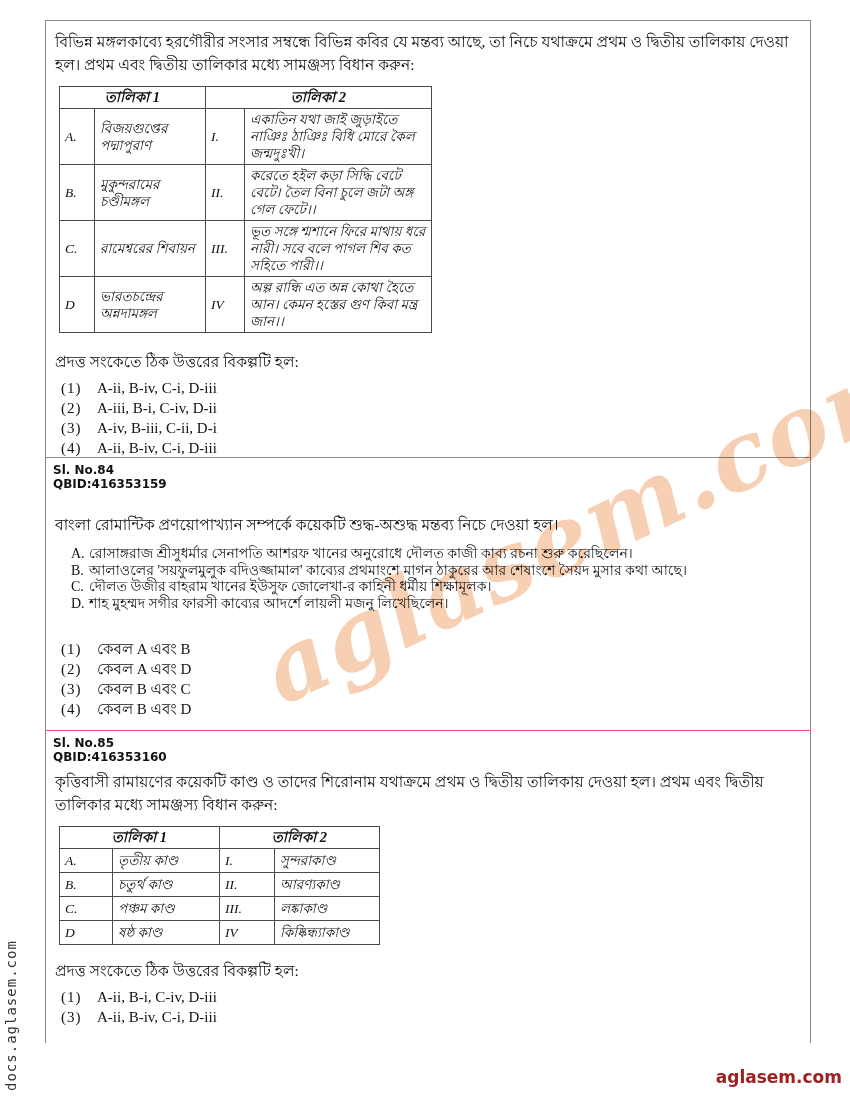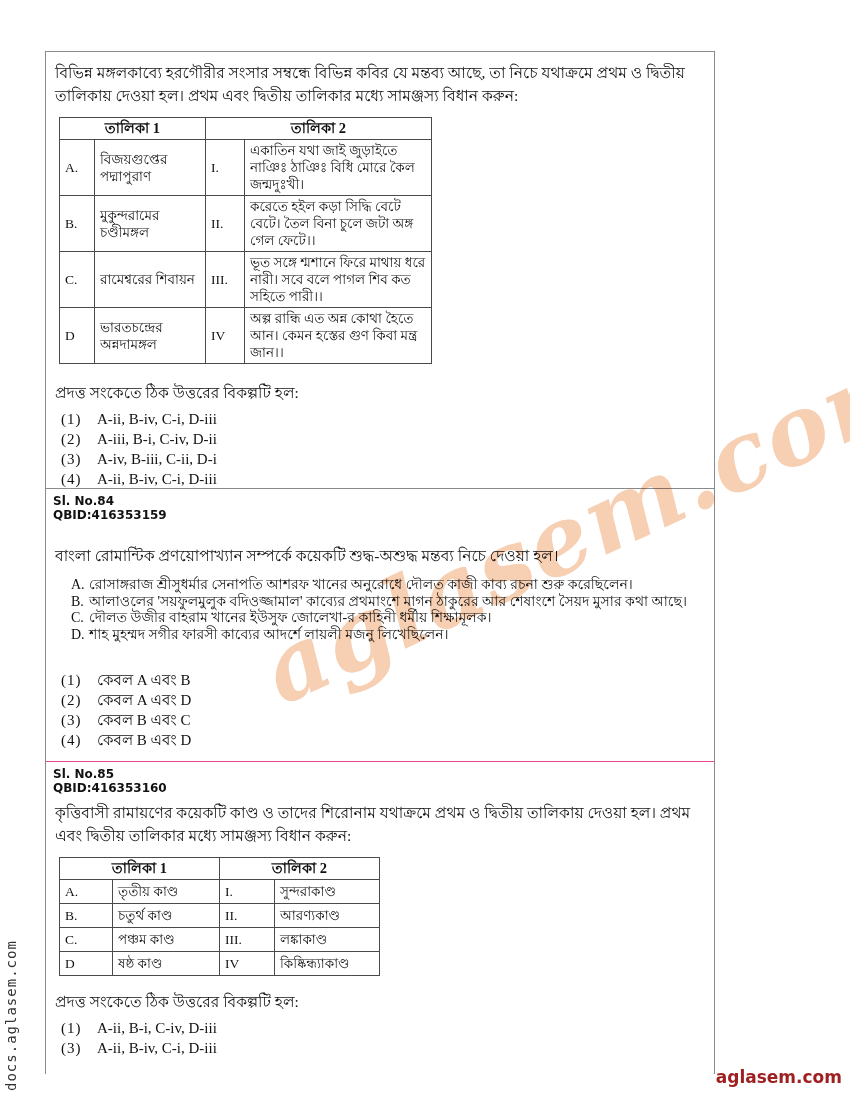--- a/index.html
+++ b/index.html
@@ -5,34 +5,34 @@
   html,body { margin:0; padding:0; }
   body {
     width:850px; height:1100px;
     background:#ffffff;
     position:relative;
     overflow:hidden;
     font-family:"Liberation Serif","DejaVu Serif",serif;
     color:#111;
   }
   .content-box {
-    position:absolute; left:45px; top:51px; width:670px;
+    position:absolute; left:45px; top:20px; width:766px;
     border:1px solid #8a8a8a; border-bottom:none;
     box-sizing:border-box;
     background:transparent;
   }
   .qsec { box-sizing:border-box; padding:5px 9px 0 9px; overflow:hidden; }
   .qsec-1 { height:436px; }
   .qsec-2 { height:273px; border-top:1px solid #8a8a8a; }
   .qsec-3 { height:313px; border-top:1px solid #ec4899; }
 
   .slno-block { font-family:"DejaVu Sans","Liberation Sans",sans-serif; font-weight:bold; font-size:12px; line-height:14px; margin-left:-2px; }
   .q-intro { font-size:15.5px; line-height:23px; margin-top:4px; }
 
-  table.match-table { border-collapse:collapse; margin:10px 0 0 4px; }
+  table.match-table { border-collapse:collapse; margin:10px 0 0 4px;font-style:italic; }
   table.match-table th, table.match-table td {
     border:1px solid #4a4a4a; font-size:13.5px; line-height:17px;
     padding:2px 5px; vertical-align:middle; text-align:left; font-weight:normal;
   }
   table.match-table th { font-weight:bold; font-size:14.5px; text-align:center; padding:2px 8px; }
   .t1 .c-letter { width:24px; }
   .t1 .c-list1  { width:100px; }
   .t1 .c-roman  { width:28px; }
   .t1 .c-list2  { width:176px; }
   .t2 .c-letter { width:42px; }

